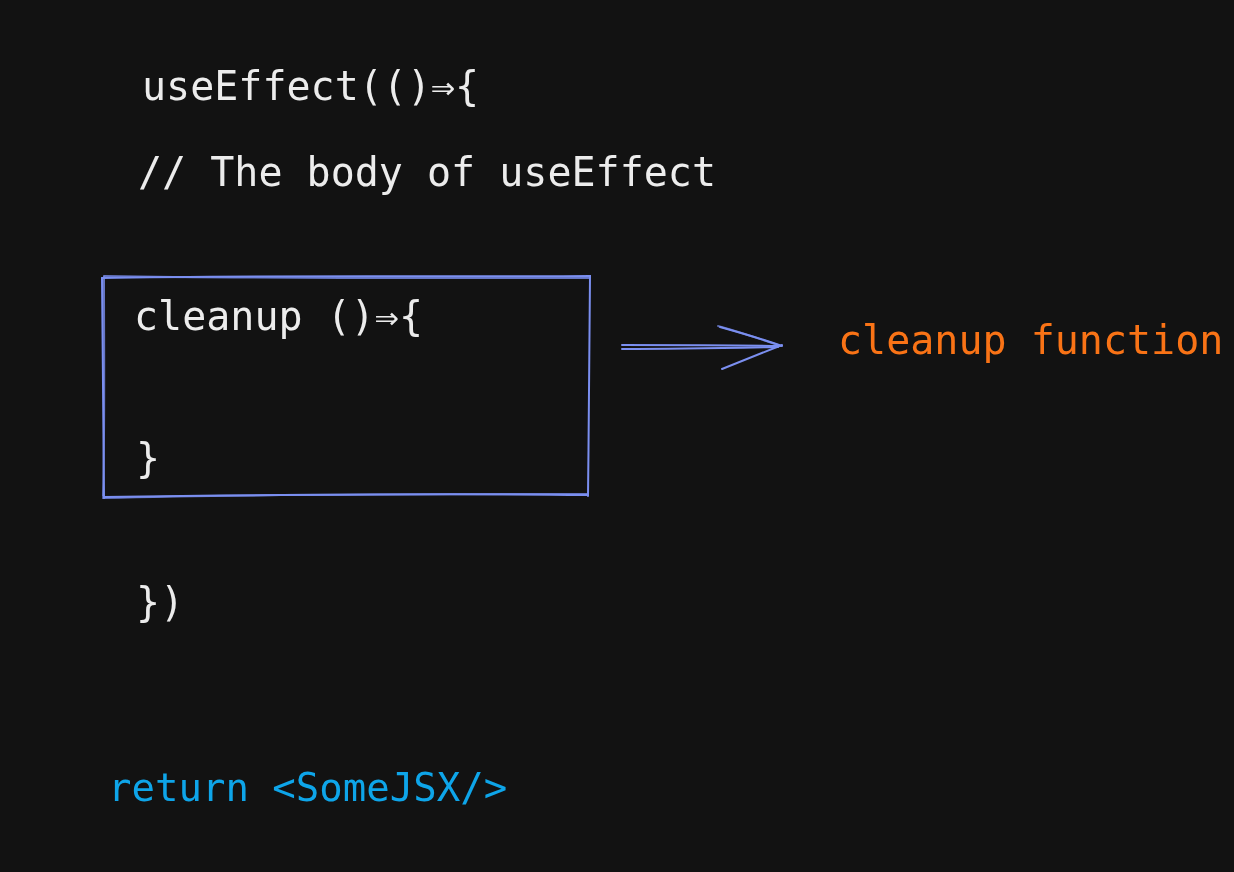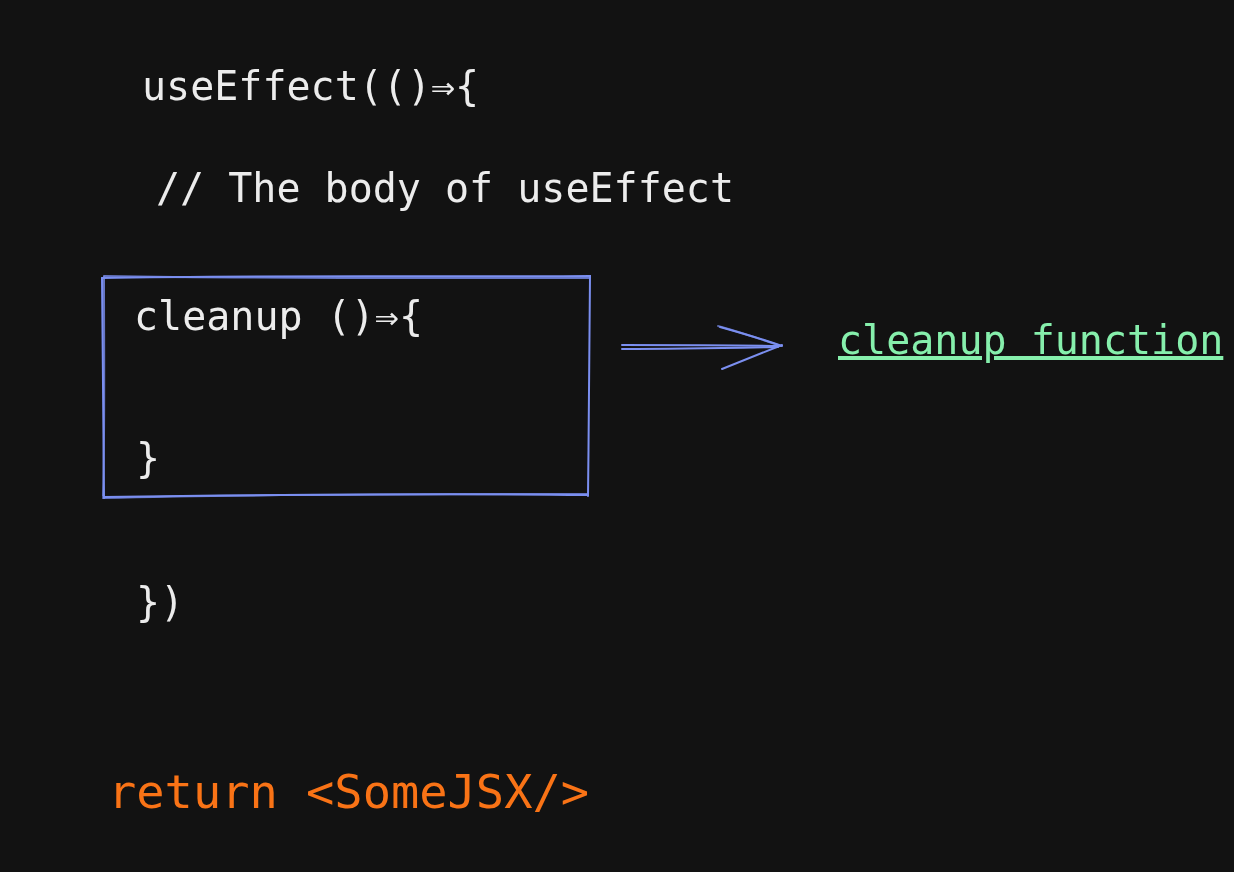--- a/index.html
+++ b/index.html
@@ -11,26 +11,26 @@
       font-family: "DejaVu Sans Mono", "Liberation Mono", monospace;
     }
     .line {
       position: absolute;
       white-space: pre;
       color: #ececec;
       font-size: 40px;
       line-height: 1;
     }
     #l1 { left: 134px; top: 66px; margin-left: 8px; }
-    #l2 { left: 156px; top: 152px; margin-top: 16px; }
+    #l2 { left: 138px; top: 152px; }
     #l3 { left: 134px; top: 296px; }
     #l4 { left: 136px; top: 438px; }
     #l5 { left: 136px; top: 582px; }
-    #l6 { left: 108px; top: 768px; color: #f97316; font-size: 47px; }
-    #label { left: 838px; top: 320px; color: #86efac; font-size: 40px; text-decoration: underline; }
+    #l6 { left: 108px; top: 768px; color: #0ea5e9; font-size: 39px; }
+    #label { left: 838px; top: 320px; color: #f97316; font-size: 40px; }
     svg.overlay { position: absolute; left: 0; top: 0; }
   </style>
 </head>
 <body>
 
 <svg class="overlay" width="1234" height="872">
   <g fill="none" stroke="#7b8ff0" stroke-width="2" stroke-linecap="round">
 
     <g>
       <path d="M102 278 C 250 275, 420 277, 590 276 L 590 277"></path>

